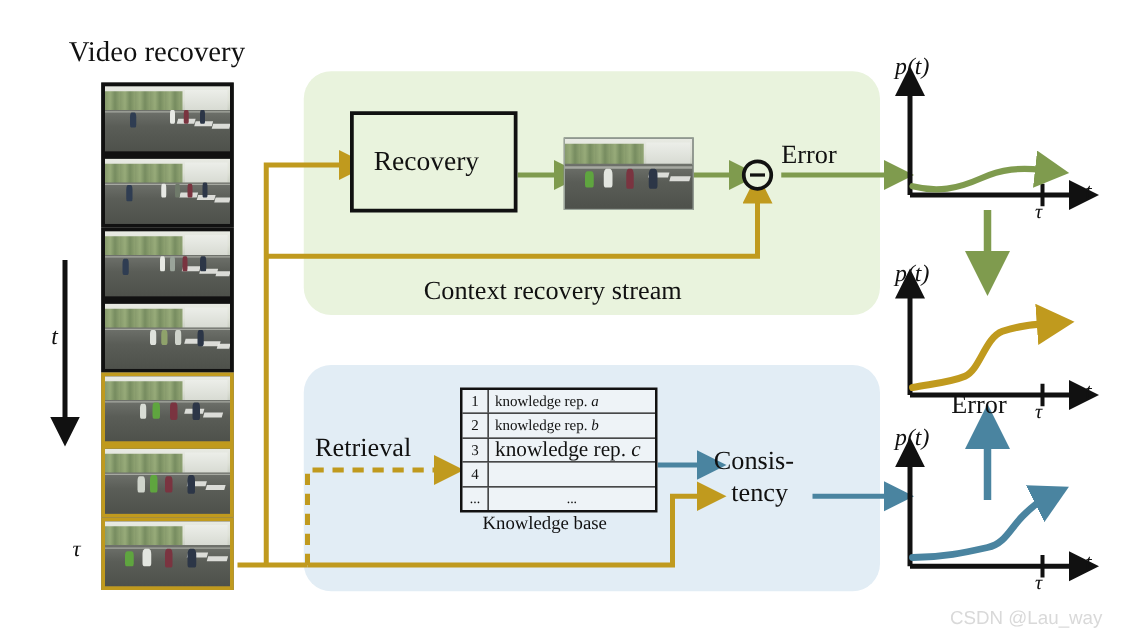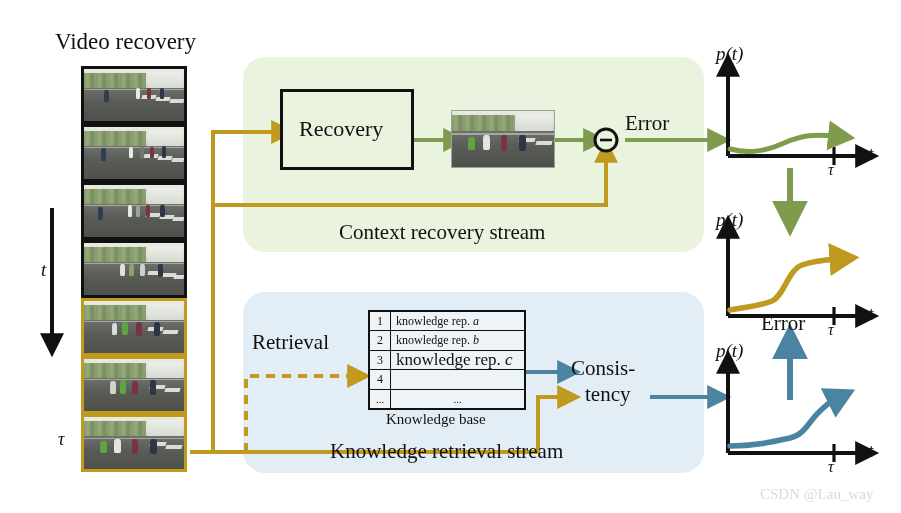--- a/index.html
+++ b/index.html
@@ -17,21 +17,21 @@
        background:repeating-linear-gradient(90deg,#7f9463 0px,#91a671 4px,#6e8556 8px,#879c68 12px);
        opacity:.92;}
   .frame .bldg{position:absolute;right:2%;top:6%;width:34%;height:30%;
        background:linear-gradient(180deg,#eceee9,#d8dbd3);}
   .frame .road{position:absolute;left:0;bottom:0;width:100%;height:64%;
        background:linear-gradient(180deg,#6f726c 0%,#5a5d57 40%,#4e514b 100%);}
   .frame .zebra{position:absolute;height:7%;background:#e9eae5;opacity:.9;
        transform:skewX(-16deg);}
   .frame .curb{position:absolute;left:0;width:100%;height:2.5%;background:#b9bcb4;opacity:.75;}
   .per{position:absolute;border-radius:30% 30% 18% 18%;}
-  .watermark{position:absolute;color:#d9d9d9;font-family:Liberation Serif, serif;}
+  .watermark{position:absolute;color:#d9d9d9;font-family:Liberation Sans, sans-serif;}
 </style>
 </head>
 <body>
 
 <div id="root">
 
   <div class="abs" style="left:243px;top:57px;width:461px;height:195px;background:#e9f3dd;border-radius:22px;"></div>
   <div class="abs" style="left:243px;top:292px;width:461px;height:181px;background:#e2edf5;border-radius:22px;"></div>
 
   <div class="lbl" style="left:55px;top:30px;font-size:23px;">Video recovery</div>
@@ -229,21 +229,21 @@
     <div class="zebra" style="left:82%;top:53%;width:16%"></div>
     <div class="per" style="left:16%;top:46%;width:7%;height:23%;background:#5fa53f"></div>
     <div class="per" style="left:30%;top:43%;width:7%;height:27%;background:#e3e6e0"></div>
     <div class="per" style="left:48%;top:43%;width:6%;height:28%;background:#7a3440"></div>
     <div class="per" style="left:66%;top:42%;width:7%;height:30%;background:#2c3647"></div>
   </div>
 
   <div class="lbl" style="left:625px;top:113px;font-size:21px;">Error</div>
   <div class="lbl" style="left:339px;top:222px;font-size:21px;">Context recovery stream</div>
 
-  <div class="lbl" style="left:252px;top:332px;font-size:21px;">Retrieval</div>
+  <div class="lbl" style="left:252px;top:348px;font-size:21px;">Retrieval</div>
 
   <div class="abs" style="left:368px;top:310px;width:158px;height:100px;border:2.5px solid #111;box-sizing:border-box;background:#eef3f7;">
     <div class="abs" style="inset:0;display:flex;flex-direction:column;">
       <div style="flex:1;display:flex;border-bottom:1.5px solid #111;">
         <div style="width:20px;border-right:1.5px solid #111;font-size:12px;text-align:center;line-height:18px;">1</div>
         <div style="flex:1;font-size:12px;line-height:18px;padding-left:5px;">
           <span>knowledge rep. </span><span class="ital">a</span>
         </div>
       </div>
       <div style="flex:1;display:flex;border-bottom:1.5px solid #111;">
@@ -266,21 +266,20 @@
         <div style="flex:1;font-size:11px;line-height:18px;text-align:center;">...</div>
       </div>
     </div>
   </div>
 
   <div class="lbl" style="left:386px;top:412px;font-size:15px;">Knowledge base</div>
 
   <div class="lbl" style="left:571px;top:358px;font-size:21px;">Consis-</div>
   <div class="lbl" style="left:585px;top:384px;font-size:21px;">tency</div>
 
-  <div class="lbl" style="left:330px;top:441px;font-size:21px;">Knowledge retrieval stream</div>
 
   <div class="abs" style="left:710px;top:48px;width:180px;height:125px;">
     <svg width="180" height="125">
       <line x1="18" y1="108" x2="18" y2="24" stroke="#111" stroke-width="4" marker-end="url(#ahBlack)"></line>
       <line x1="18" y1="108" x2="150" y2="108" stroke="#111" stroke-width="4" marker-end="url(#ahBlack)"></line>
       <line x1="124" y1="99" x2="124" y2="117" stroke="#111" stroke-width="3.2"></line>
       <path d="M20,101 C40,106 56,103 74,95 C92,87 106,86 124,88" fill="none" stroke="#7f9b4e" stroke-width="5" stroke-linecap="round" marker-end="url(#ahGreenC)"></path>
     </svg>
     <div class="lbl ital" style="left:6px;top:-4px;font-size:19px;">p(t)</div>
     <div class="lbl ital" style="left:158px;top:96px;font-size:19px;">t</div>

